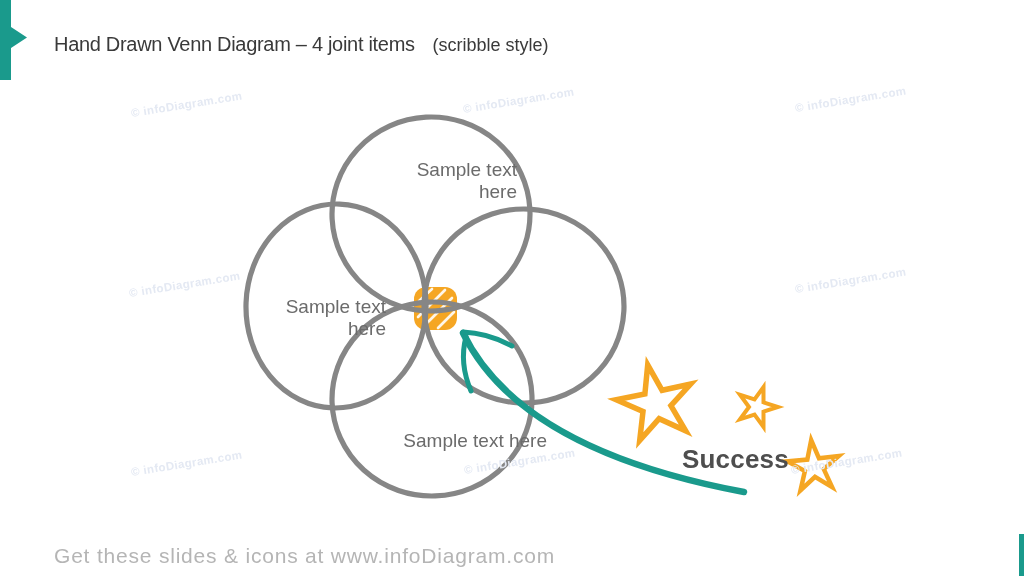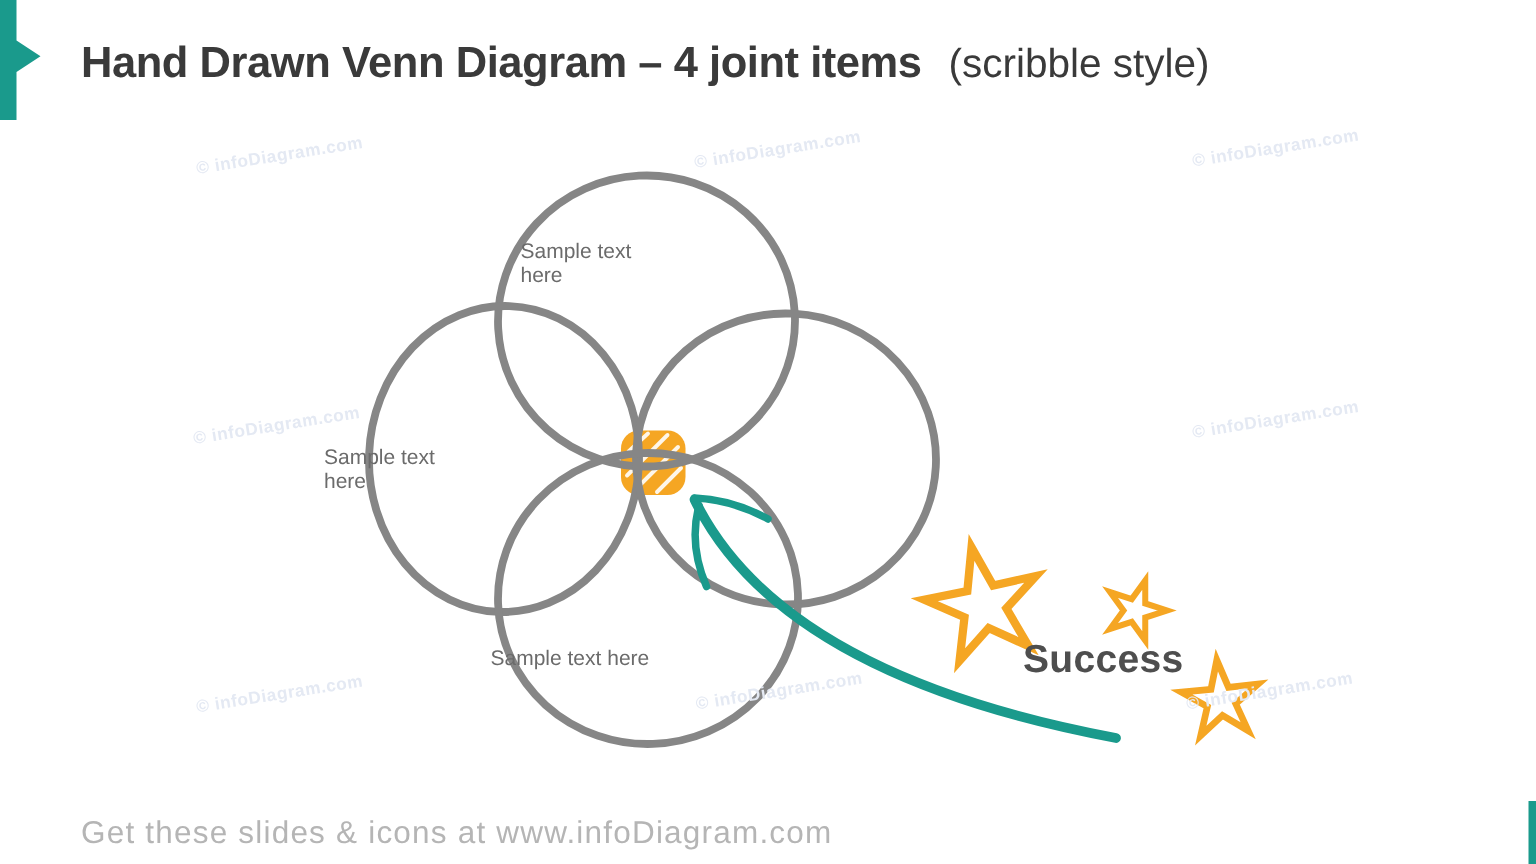--- a/index.html
+++ b/index.html
@@ -6,33 +6,33 @@
   body{
     width:1024px;height:576px;position:relative;overflow:hidden;
     background:#ffffff;font-family:"Liberation Sans", sans-serif;
   }
   .layer{position:absolute;left:0;top:0;}
   
   .title-row{
     position:absolute;left:54px;top:22px;white-space:nowrap;
     color:var(--title-color);z-index:3;
   }
-  .title-main{font-size:29px;font-weight:700;letter-spacing:-0.3px;}
-  .title-suffix{font-size:27px;font-weight:400;margin-left:9px;text-align:center;}
+  .title-main{font-size:20px;font-weight:400;letter-spacing:-0.3px;}
+  .title-suffix{font-size:18px;font-weight:400;margin-left:9px;text-align:center;}
   
   .vlabel{
-    position:absolute;color:var(--label-gray);font-size:14px;line-height:1.15;
-    text-align:left;white-space:pre-line;z-index:2;
+    position:absolute;color:var(--label-gray);font-size:19px;line-height:1.15;
+    text-align:right;white-space:pre-line;z-index:2;
   }
   .vlabel.top{left:347px;top:159px;width:170px;}
   .vlabel.left{left:216px;top:296px;width:170px;}
   .vlabel.right{left:490px;top:289px;width:170px;}
   .vlabel.bottom{left:327px;top:430px;width:220px;}
   .success-label{
-    position:absolute;left:682px;top:424px;font-size:26px;font-weight:700;
+    position:absolute;left:682px;top:444px;font-size:26px;font-weight:700;
     color:var(--annotation-gray);z-index:3;letter-spacing:0.2px;
   }
   
   .wm{
     position:absolute;font-size:11.5px;color:var(--watermark-color);
     transform:rotate(-9deg);transform-origin:left bottom;letter-spacing:0.4px;
     z-index:1;white-space:nowrap;font-weight:700;
   }
   
   .footer{

